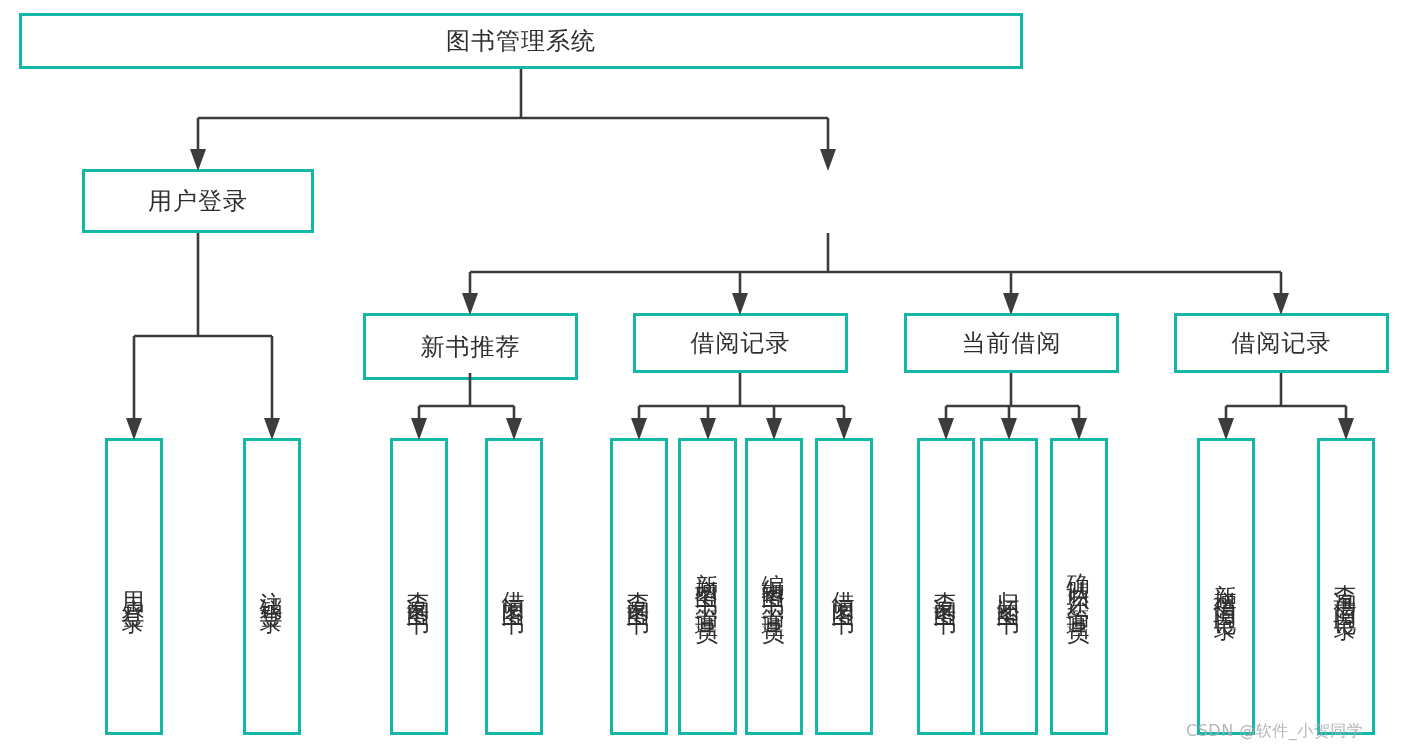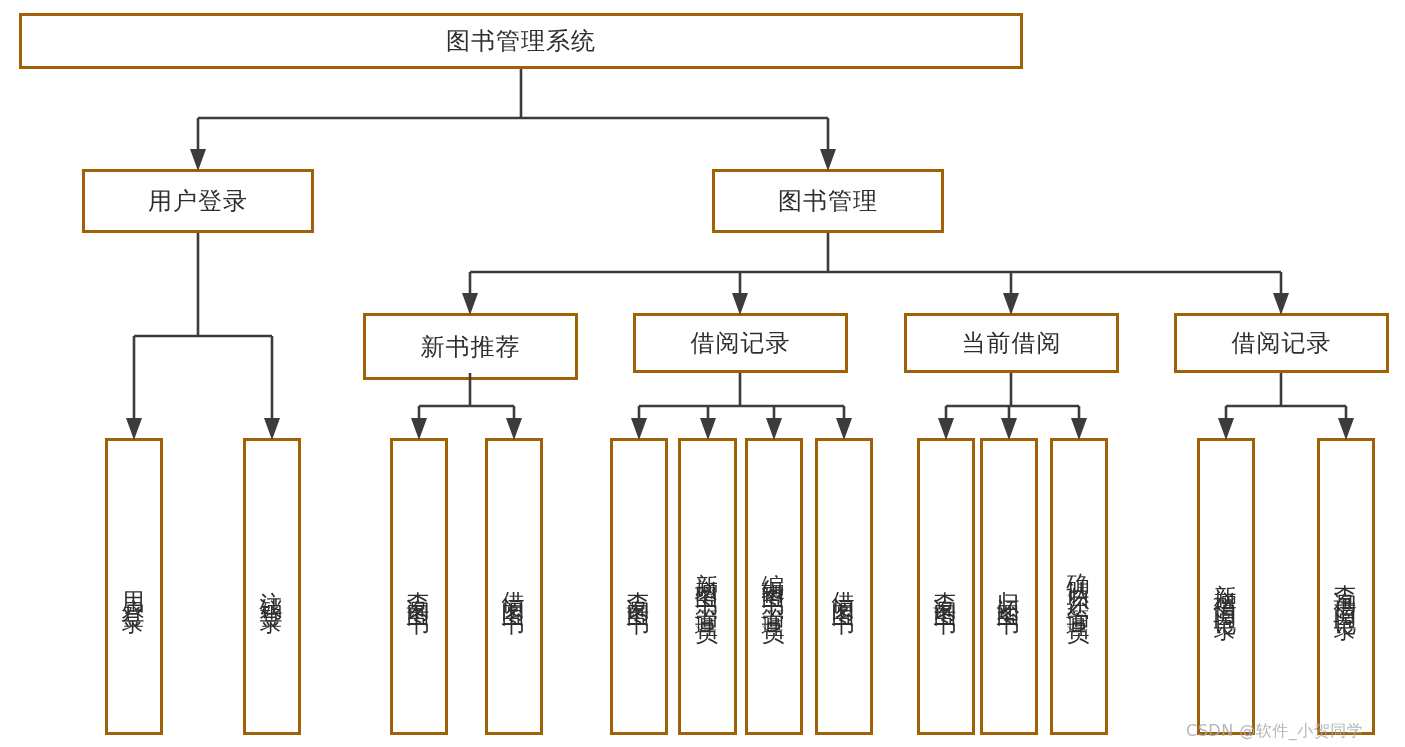--- a/index.html
+++ b/index.html
@@ -1,21 +1,21 @@
 <!DOCTYPE html>
 <html><head>
 <meta charset="utf-8">
 <style>
   html,body{margin:0;padding:0;background:#ffffff;}
   #canvas{
     position:relative;width:1405px;height:747px;background:#ffffff;overflow:hidden;
     font-family:"DejaVu Sans","Liberation Sans",sans-serif;
   }
   .box{
-    position:absolute;background:#ffffff;border:3px solid #a16207;box-sizing:border-box;
+    position:absolute;background:#ffffff;border:3px solid #14b8a6;box-sizing:border-box;
     display:flex;align-items:center;justify-content:center;color:#2e2e2e;
   }
   .hbox .label{font-size:24px;letter-spacing:1px;white-space:nowrap;}
   .vbox .label{
     writing-mode:vertical-rl;text-orientation:mixed;
     font-size:23px;letter-spacing:7px;white-space:nowrap;
   }
   #connectors{position:absolute;left:0;top:0;pointer-events:none;z-index:5;}
   .cline{stroke:#3c3c3c;stroke-width:2.6;fill:none;}
   .carrow{fill:#3c3c3c;stroke:none;}
@@ -59,23 +59,20 @@
       <path class="carrow" d="M1218 418 L1234 418 L1226 440 Z M1338 418 L1354 418 L1346 440 Z"></path>
     </g>
   </svg>
 
   <div class="box hbox" style="left:19px;top:13px;width:1004px;height:56px">
     <span class="label">图书管理系统</span>
   </div>
 
   <div class="box hbox" style="left:82px;top:169px;width:232px;height:64px">
     <span class="label">用户登录</span>
-  </div>
-  <div class="box hbox" style="left:712px;top:169px;width:232px;height:64px">
-    <span class="label">图书管理</span>
   </div>
 
   <div class="box hbox" style="left:363px;top:313px;width:215px;height:67px">
     <span class="label">新书推荐</span>
   </div>
   <div class="box hbox" style="left:633px;top:313px;width:215px;height:60px">
     <span class="label">借阅记录</span>
   </div>
   <div class="box hbox" style="left:904px;top:313px;width:215px;height:60px">
     <span class="label">当前借阅</span>

